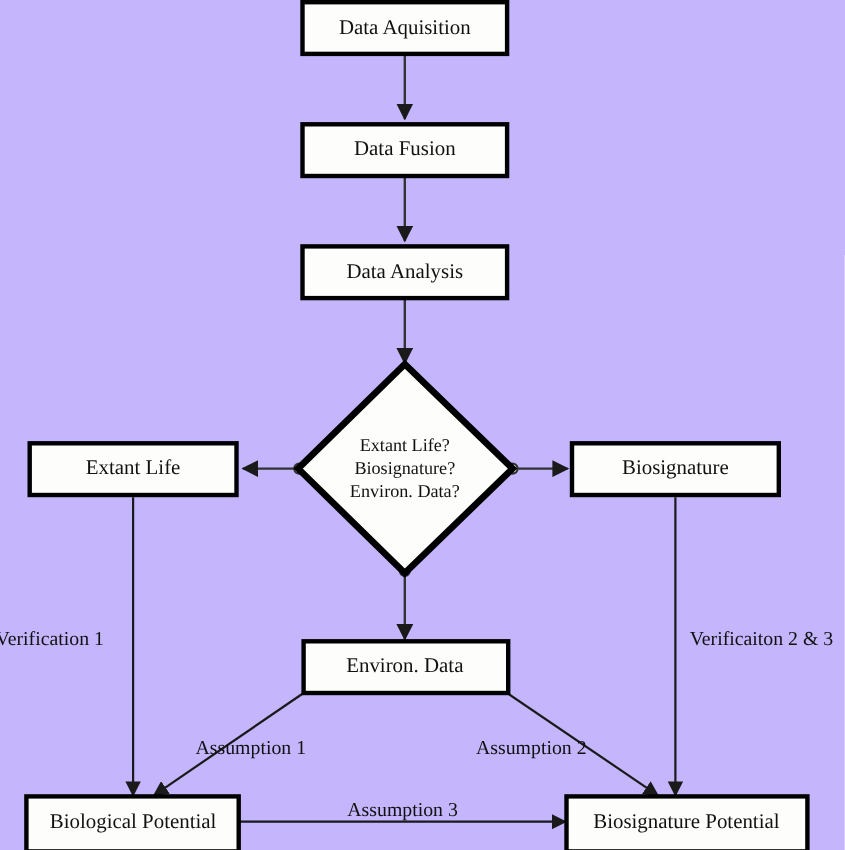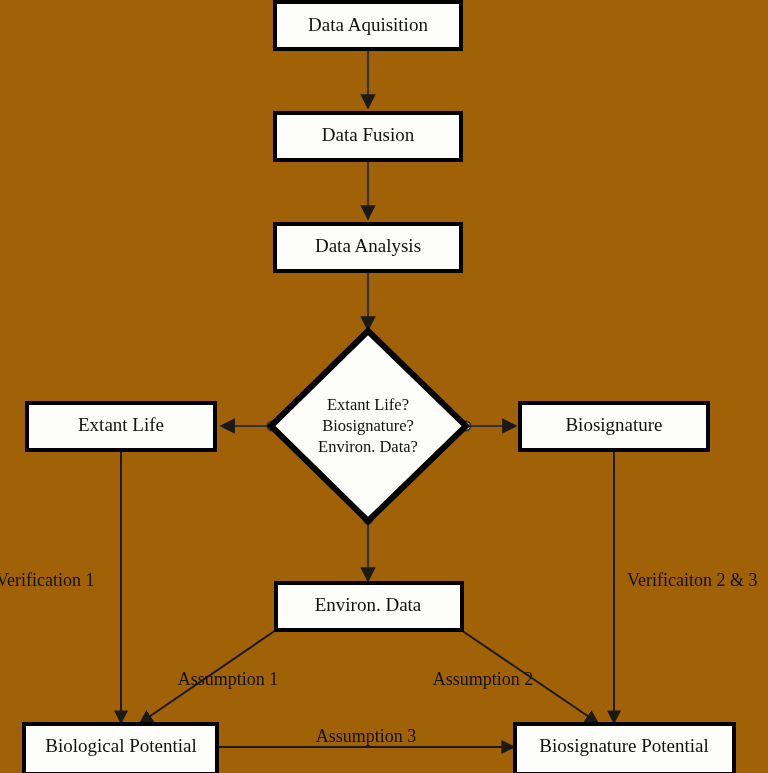--- a/index.html
+++ b/index.html
@@ -5,21 +5,21 @@
 <style>
   html, body {
     margin: 0;
     padding: 0;
     background: #ffffff;
   }
   #diagram-root {
     position: relative;
     width: 768px;
     height: 773px;
-    background: #a16207;
+    background: #c4b5fd;
     overflow: hidden;
     font-family: "Liberation Serif", "DejaVu Serif", serif;
   }
   #flow-svg {
     display: block;
     width: 768px;
     height: 773px;
   }
   .node-box {
     fill: #fdfdfb;

